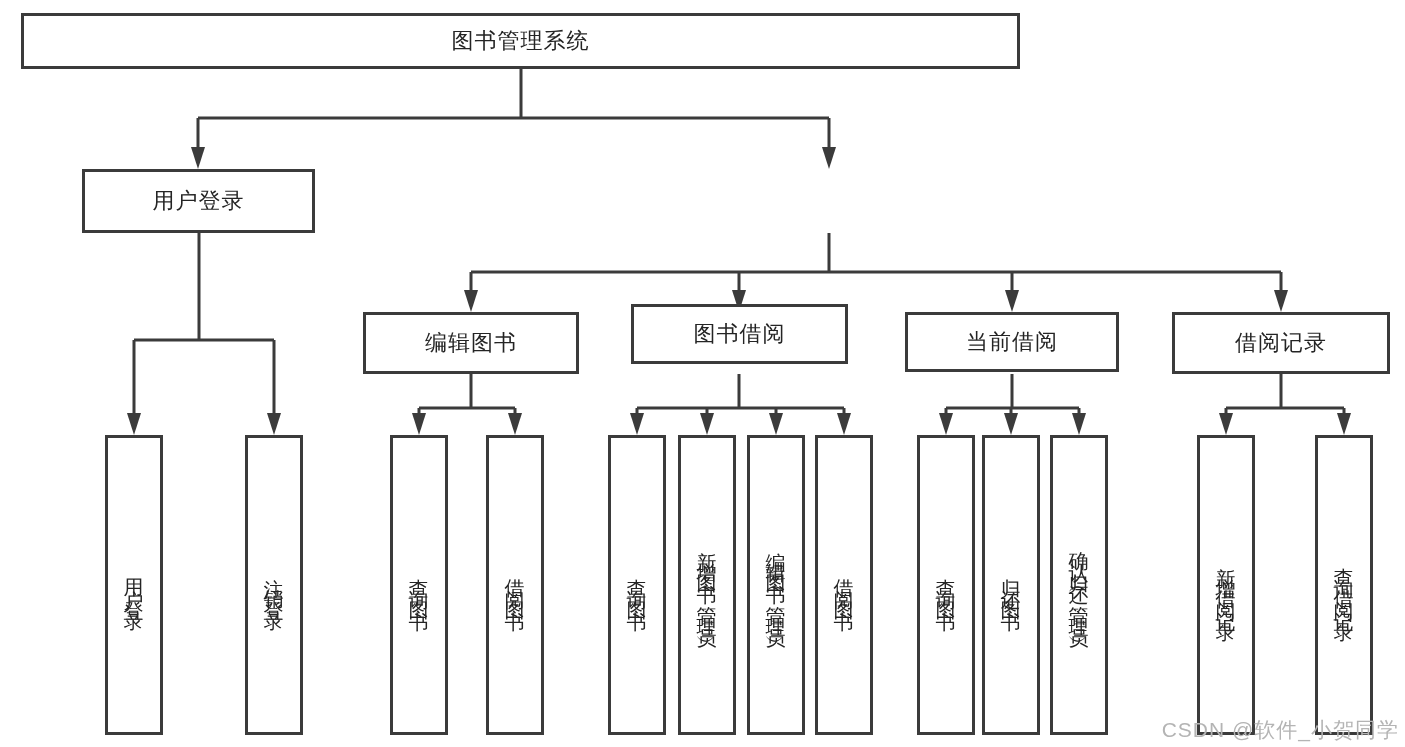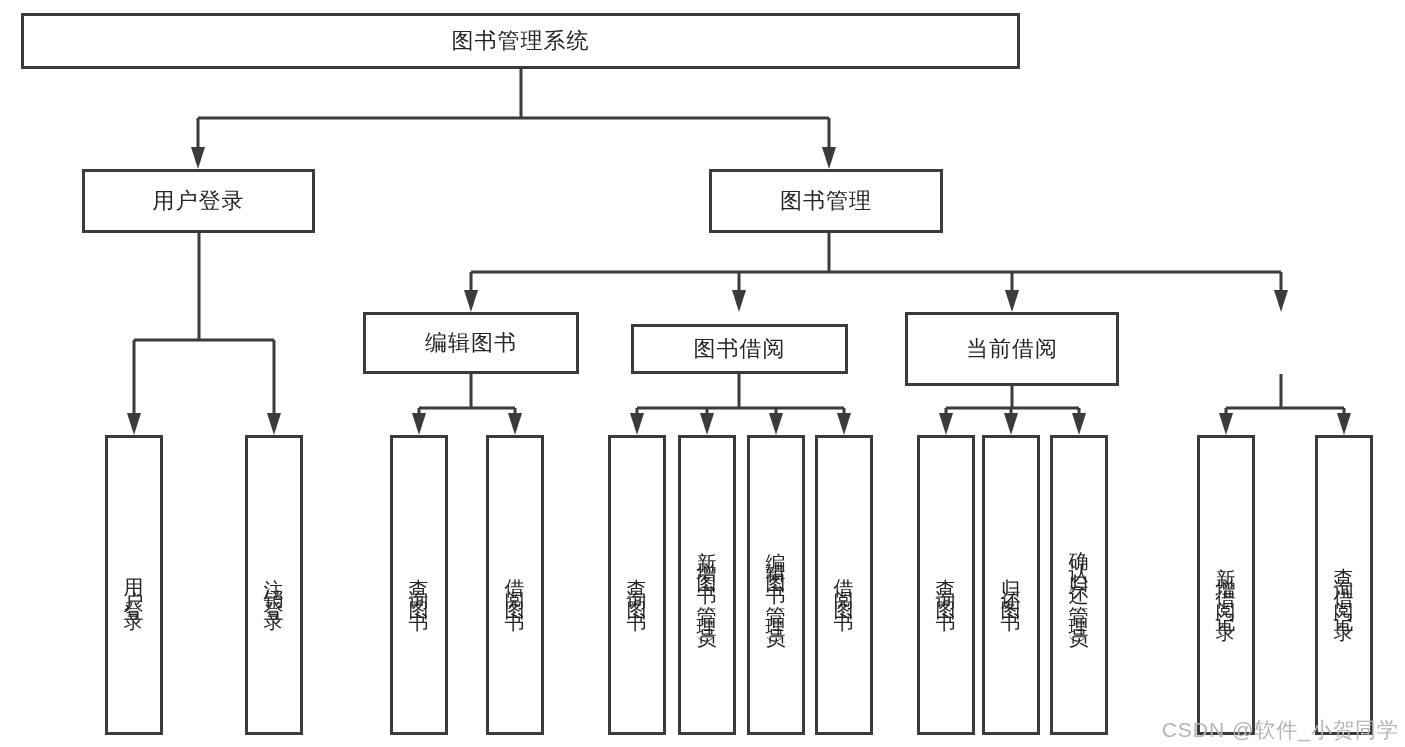--- a/index.html
+++ b/index.html
@@ -68,32 +68,32 @@
     </g>
   </svg>
 
   <div class="box" style="left:21px;top:13px;width:999px;height:56px">
     <span class="hlabel">图书管理系统</span>
   </div>
 
   <div class="box" style="left:82px;top:169px;width:233px;height:64px">
     <span class="hlabel">用户登录</span>
   </div>
-  <div class="box" style="left:709px;top:169px;width:234px;height:64px">
-    <span class="hlabel">图书管理</span>
-  </div>
 
   <div class="box" style="left:363px;top:312px;width:216px;height:62px">
     <span class="hlabel">编辑图书</span>
   </div>
-  <div class="box" style="left:631px;top:324px;width:217px;height:50px">
+  <div class="box" style="left:631px;top:304px;width:217px;height:60px">
     <span class="hlabel">图书借阅</span>
   </div>
-  <div class="box" style="left:905px;top:312px;width:214px;height:74px">
+  <div class="box" style="left:905px;top:312px;width:214px;height:60px">
     <span class="hlabel">当前借阅</span>
+  </div>
+  <div class="box" style="left:1172px;top:312px;width:218px;height:62px">
+    <span class="hlabel">借阅记录</span>
   </div>
 
   <div class="box" style="left:105px;top:435px;width:58px;height:300px">
     <span class="vlabel">用户登录</span>
   </div>
   <div class="box" style="left:245px;top:435px;width:58px;height:300px">
     <span class="vlabel">注销登录</span>
   </div>
 
   <div class="box" style="left:390px;top:435px;width:58px;height:300px">

